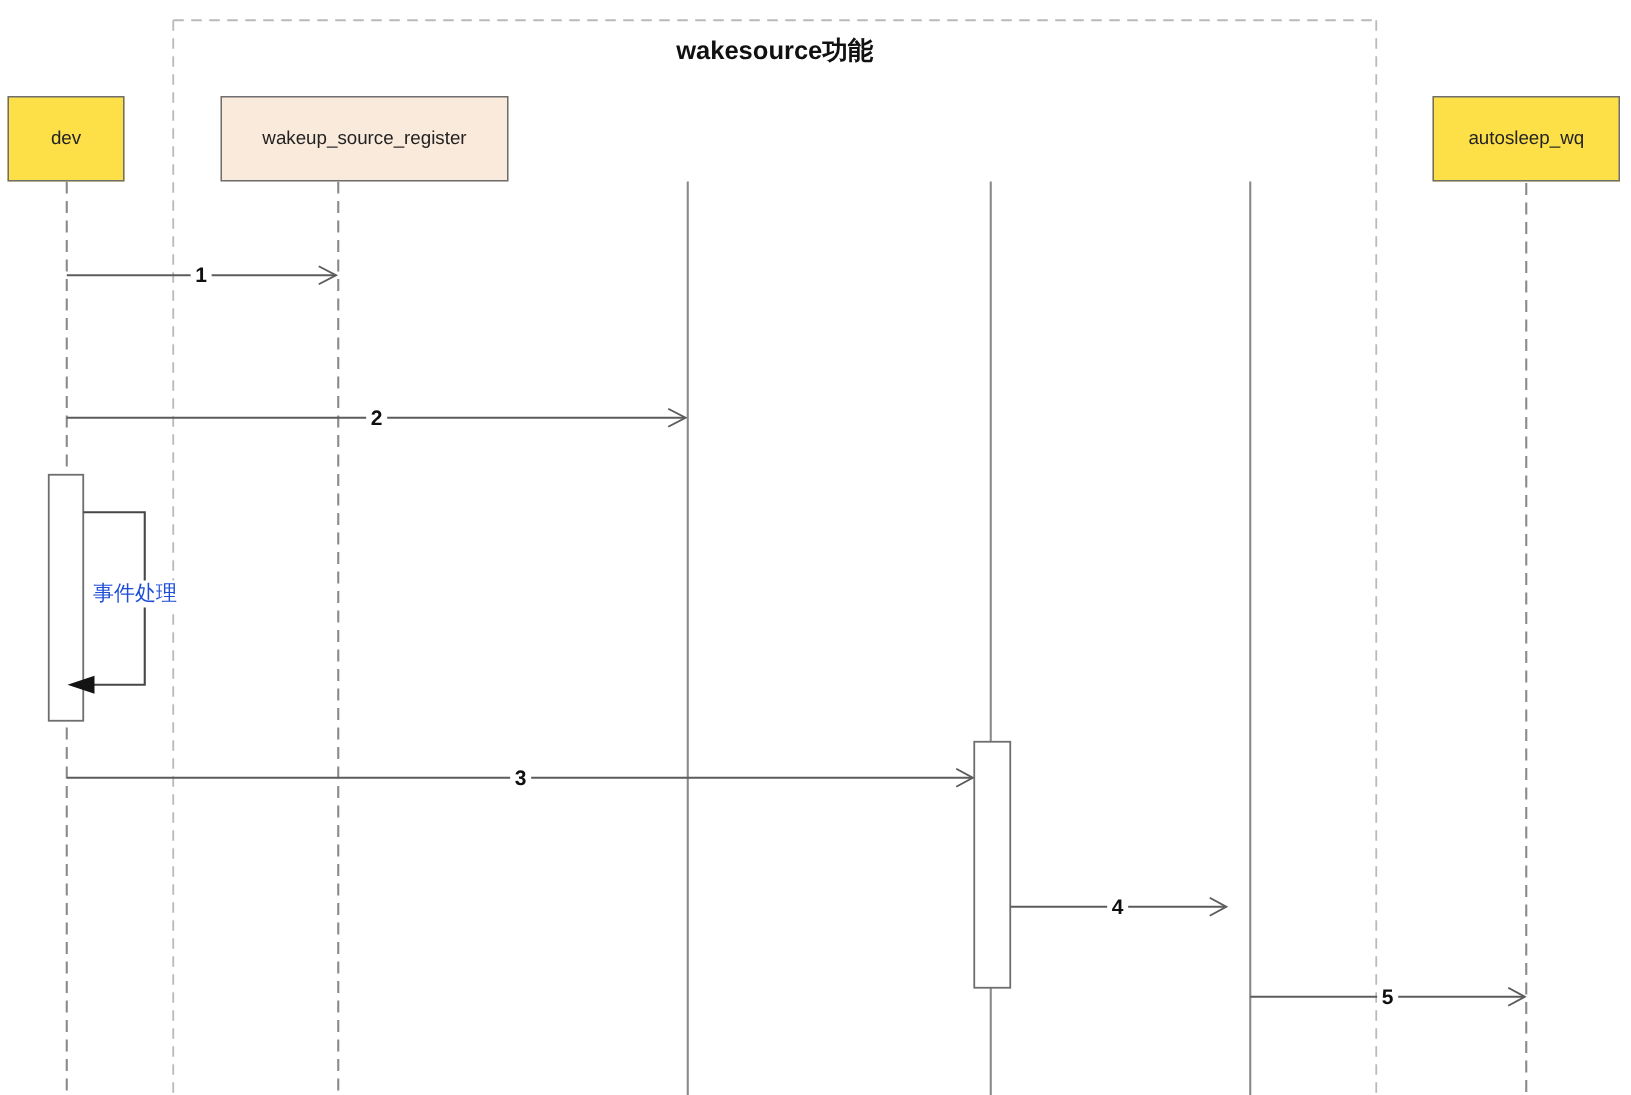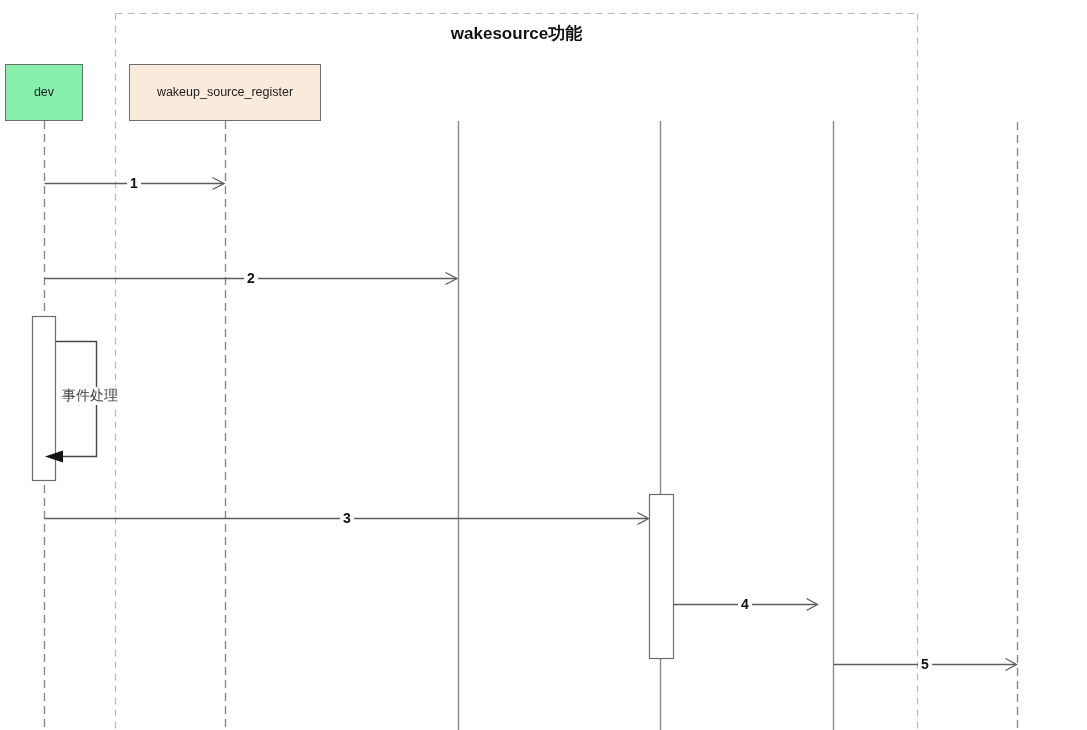--- a/index.html
+++ b/index.html
@@ -21,30 +21,30 @@
     position:absolute; left:115px; top:22px; width:803px; text-align:center;
     font-weight:bold; font-size:17px; color:#111111;
   }
   .box {
     position:absolute; top:64px; height:57px; box-sizing:border-box;
     border:1px solid #6e6e6e; display:flex; flex-direction:column;
     justify-content:center; align-items:center; text-align:center;
     font-size:12.5px; line-height:1.35; color:#222222; white-space:nowrap;
   }
   .box.peach { background:#faeadb; }
-  .box.white { background:#86efac; }
+  .box.white { background:#fde047; }
 
   .msg-label {
     position:absolute; transform:translate(-50%,-50%);
     font-weight:bold; font-size:14px; color:#101010;
     background:#ffffff; padding:0 3px;
   }
   .self-label {
     position:absolute; left:90px; top:396px; transform:translate(-50%,-50%);
-    font-size:14px; color:#404040; background:#ffffff; padding:0 2px; white-space:nowrap;
+    font-size:14px; color:#1d4ed8; background:#ffffff; padding:0 2px; white-space:nowrap;
   }
 </style>
 </head>
 <body>
 
 <div class="canvas">
 
   <svg class="layer" width="1087" height="730" viewBox="0 0 1087 730">
 
     <g>
@@ -92,22 +92,25 @@
         <path class="arrow" d="M1005.5,658.5 L1016.5,664.5 L1005.5,670.5"></path>
       </g>
     </g>
   </svg>
 
   <div class="frame-title">wakesource功能</div>
 
   <div class="box white" style="left:5px;width:78px">
     <span>dev</span>
   </div>
-  <div class="box peach" style="left:129px;width:192px">
+  <div class="box peach" style="left:147px;width:192px">
     <span>wakeup_source_register</span>
+  </div>
+  <div class="box white" style="left:955px;width:125px">
+    <span>autosleep_wq</span>
   </div>
 
   <span class="msg-label" style="left:134px;top:183px">1</span>
   <span class="msg-label" style="left:251px;top:278px">2</span>
   <span class="msg-label" style="left:347px;top:518px">3</span>
   <span class="msg-label" style="left:745px;top:604px">4</span>
   <span class="msg-label" style="left:925px;top:664px">5</span>
 
   <span class="self-label">事件处理</span>
 

